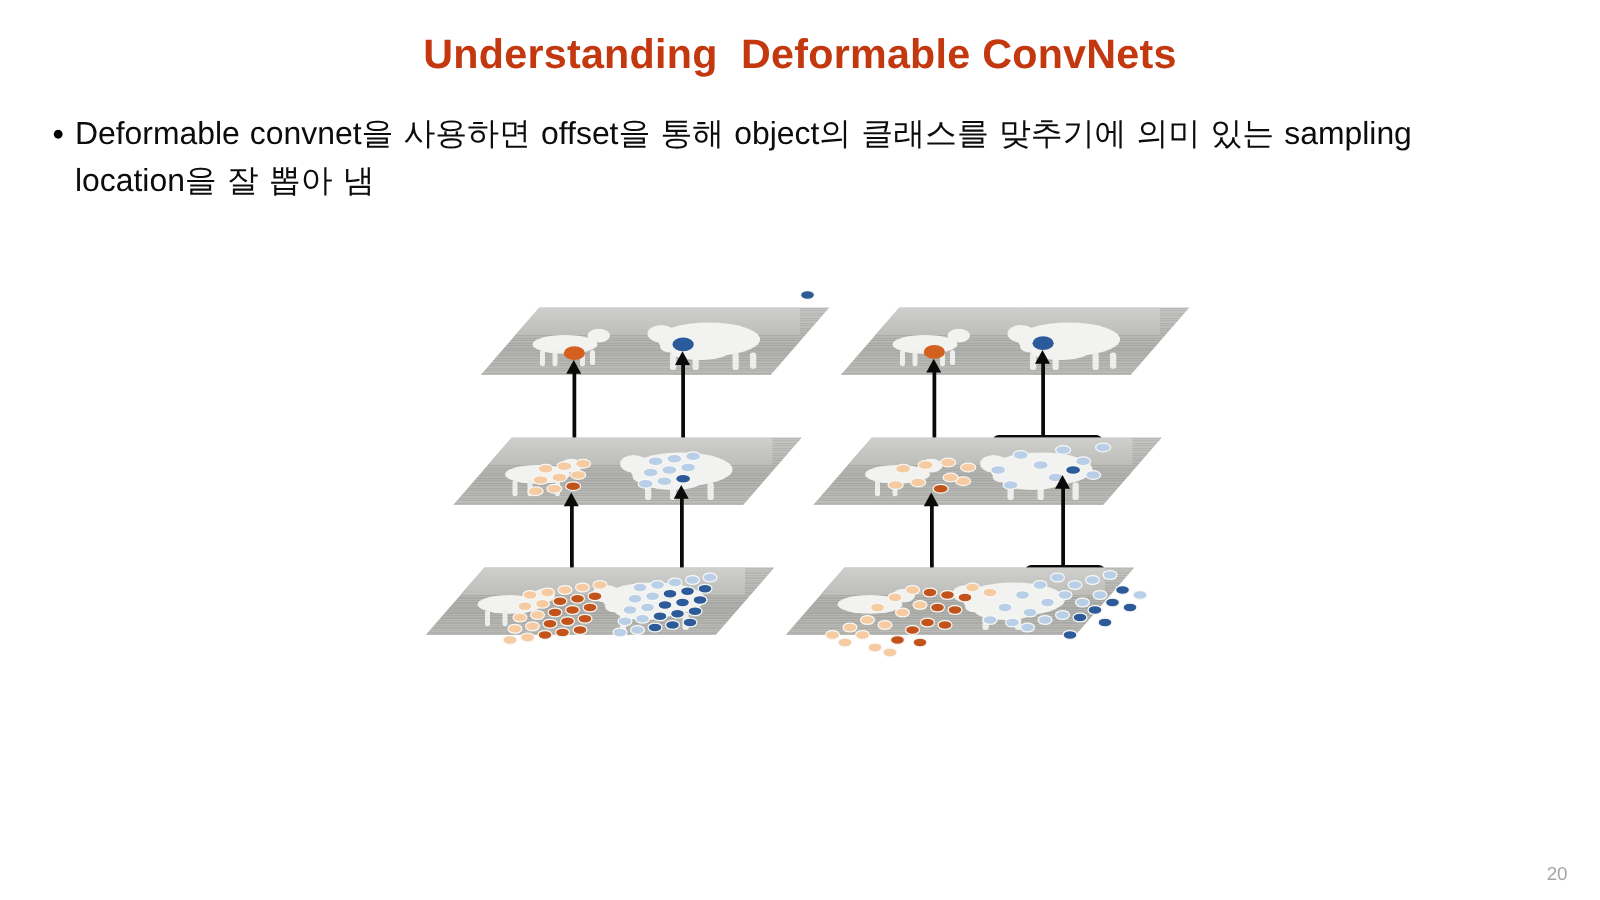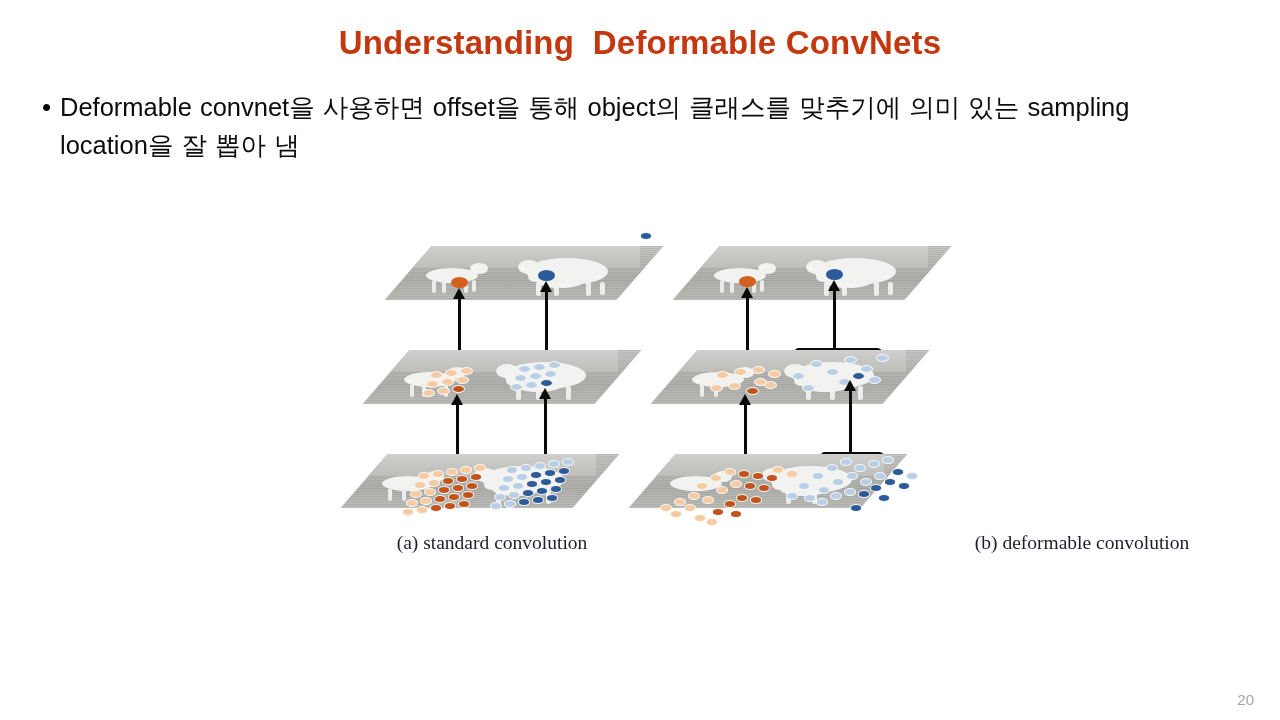--- a/index.html
+++ b/index.html
@@ -338,21 +338,20 @@
       <div class="dot sm b-dark" style="left:170px;top:257px;"></div>
       <div class="dot sm b-dark" style="left:184px;top:255px;"></div>
       <div class="dot sm b-dark" style="left:198px;top:253px;"></div>
       <div class="dot sm b-light" style="left:138px;top:270px;"></div>
       <div class="dot sm b-light" style="left:152px;top:268px;"></div>
       <div class="dot sm b-dark" style="left:166px;top:266px;"></div>
       <div class="dot sm b-dark" style="left:180px;top:264px;"></div>
       <div class="dot sm b-dark" style="left:194px;top:262px;"></div>
     </div>
 
-    <div class="caption" id="caption-a">(a) standard convolution</div>
   </div>
 
   <div class="panel" id="panel-b">
 
     <div class="plate plate-l1">
       <div class="scene">
         <div class="haze"></div>
         <div class="animal body-ell" style="left:18px;top:22px;width:52px;height:15px;"></div>
         <div class="animal body-ell" style="left:62px;top:17px;width:18px;height:11px;"></div>
         <div class="leg" style="position:absolute;left:24px;top:34px;width:4px;height:13px;"></div>
@@ -492,17 +491,16 @@
       <div class="dot sm b-dark" style="left:230px;top:252px;"></div>
       <div class="dot sm b-dark" style="left:244px;top:246px;"></div>
       <div class="dot sm b-dark" style="left:252px;top:236px;"></div>
       <div class="dot sm b-dark" style="left:258px;top:250px;"></div>
       <div class="dot sm b-dark" style="left:238px;top:262px;"></div>
       <div class="dot sm b-dark" style="left" :=""></div>
       <div class="dot sm b-dark" style="left:210px;top:272px;"></div>
       <div class="dot sm b-light" style="left:266px;top:240px;"></div>
     </div>
 
-    <div class="caption" id="caption-b">(b) deformable convolution</div>
   </div>
 </div>
 
 <div id="page-number">20</div>
 
 </body></html>

